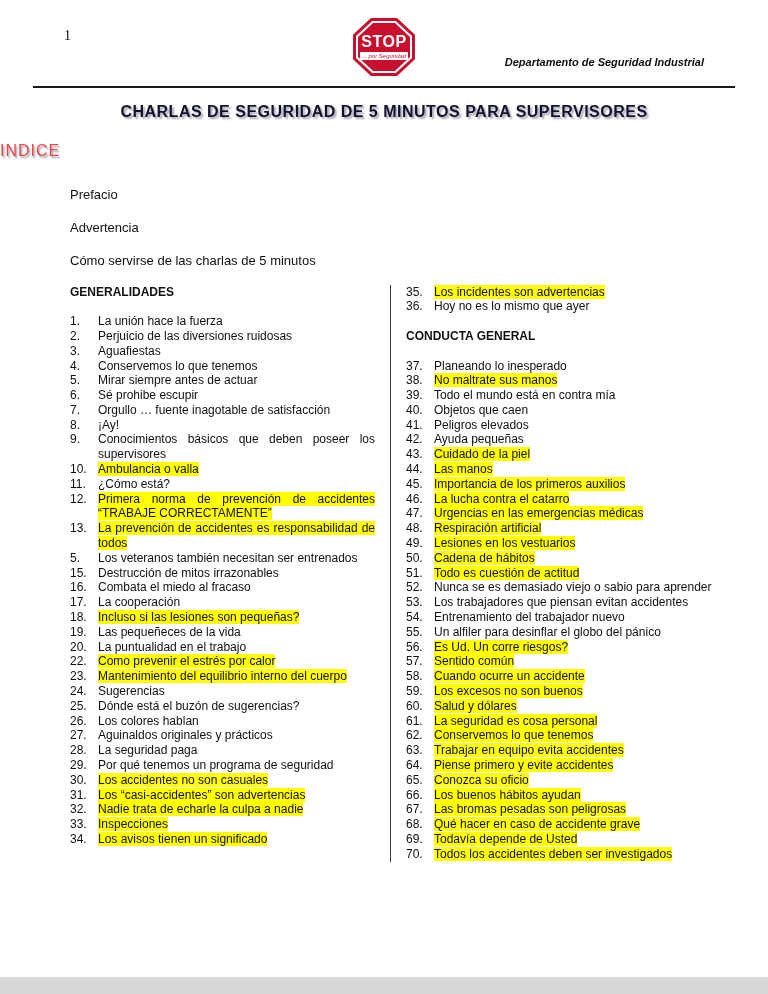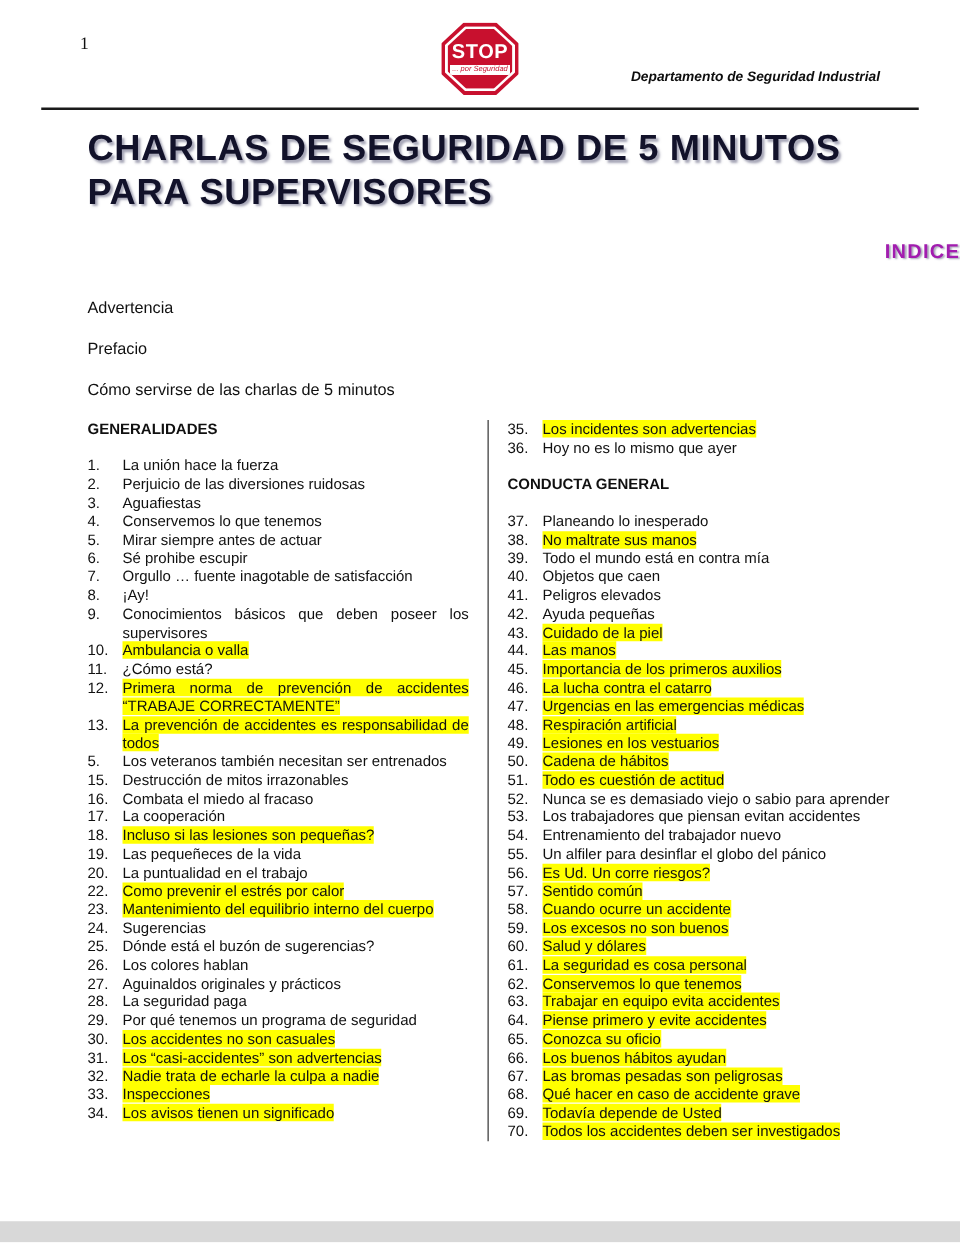--- a/index.html
+++ b/index.html
@@ -23,27 +23,27 @@
   .oct-mid   { width: 56px; height: 52px; background: #ffffff; }
   .oct-inner { width: 52px; height: 48px; background: var(--stop-red, #c8102e); flex-direction: column; color: #fff; }
   .stop-label { font-weight: bold; font-size: 16px; letter-spacing: .5px; line-height: 1; }
   .stop-tagline {
     background: #ffffff; color: var(--stop-red, #c8102e); font-size: 6px; font-style: italic;
     line-height: 1.4; padding: 0 2px; margin-top: 2px; white-space: nowrap;
   }
   .dept { position: absolute; right: 64px; top: 56px; font-size: 11px; font-weight: bold; font-style: italic; color: #0d0d0d; }
   .header-rule { position: absolute; left: 33px; right: 33px; top: 86px; border: 0; border-top: 2px solid #1a1a1a; margin: 0; }
   .doc-title {
-    margin: 14px 70px 0; text-align: left; font-size: 29px; font-weight: bold;
+    margin: 14px 70px 0; text-align: center; font-size: 16px; font-weight: bold;
     letter-spacing: .5px; line-height: 1.22; color: #12122a;
     text-shadow: 2px 2px 2px rgba(90,90,120,.55);
   }
   .index-heading {
-    margin: 20px 0 0; text-align: right; font-size: 16px; font-weight: bold;
-    letter-spacing: 1px; color: #a21caf; text-shadow: 1.5px 1.5px 1.5px rgba(90,90,120,.55);
+    margin: 20px 0 0; text-align: left; font-size: 16px; font-weight: normal;
+    letter-spacing: 1px; color: #ef4444; text-shadow: 1.5px 1.5px 1.5px rgba(90,90,120,.55);
   }
   .front-matter { margin: 26px 70px 0; }
   .front-item { font-size: 13px; line-height: 17px; margin-bottom: 16px; }
   .index-columns { display: flex; align-items: stretch; margin: 12px 56px 0 70px; }
   .col { font-size: 12px; line-height: 14.8px; }
   .col-left { flex: 0 0 305px; width: 305px; }
   .col-right { flex: 1; }
   .col-divider { width: 1px; background: #3a3a3a; margin: 0 15px; }
   .col-heading { font-weight: bold; }
   .col-gap { height: 14.8px; }
@@ -74,22 +74,22 @@
 
     <div class="dept">Departamento de Seguridad Industrial</div>
     <hr class="header-rule">
   </div>
 
   <h1 class="doc-title">CHARLAS DE SEGURIDAD DE 5 MINUTOS PARA SUPERVISORES</h1>
 
   <h2 class="index-heading">INDICE</h2>
 
   <div class="front-matter">
+    <div class="front-item">Prefacio</div>
     <div class="front-item">Advertencia</div>
-    <div class="front-item">Prefacio</div>
     <div class="front-item">Cómo servirse de las charlas de 5 minutos</div>
   </div>
 
   <div class="index-columns">
     <div class="col col-left">
         <div class="col-heading">GENERALIDADES</div>
         <div class="col-gap"></div>
         <div class="index-item">
           <span class="num">1.</span>
           <span class="txt"><span class="">La unión hace la fuerza</span></span>

